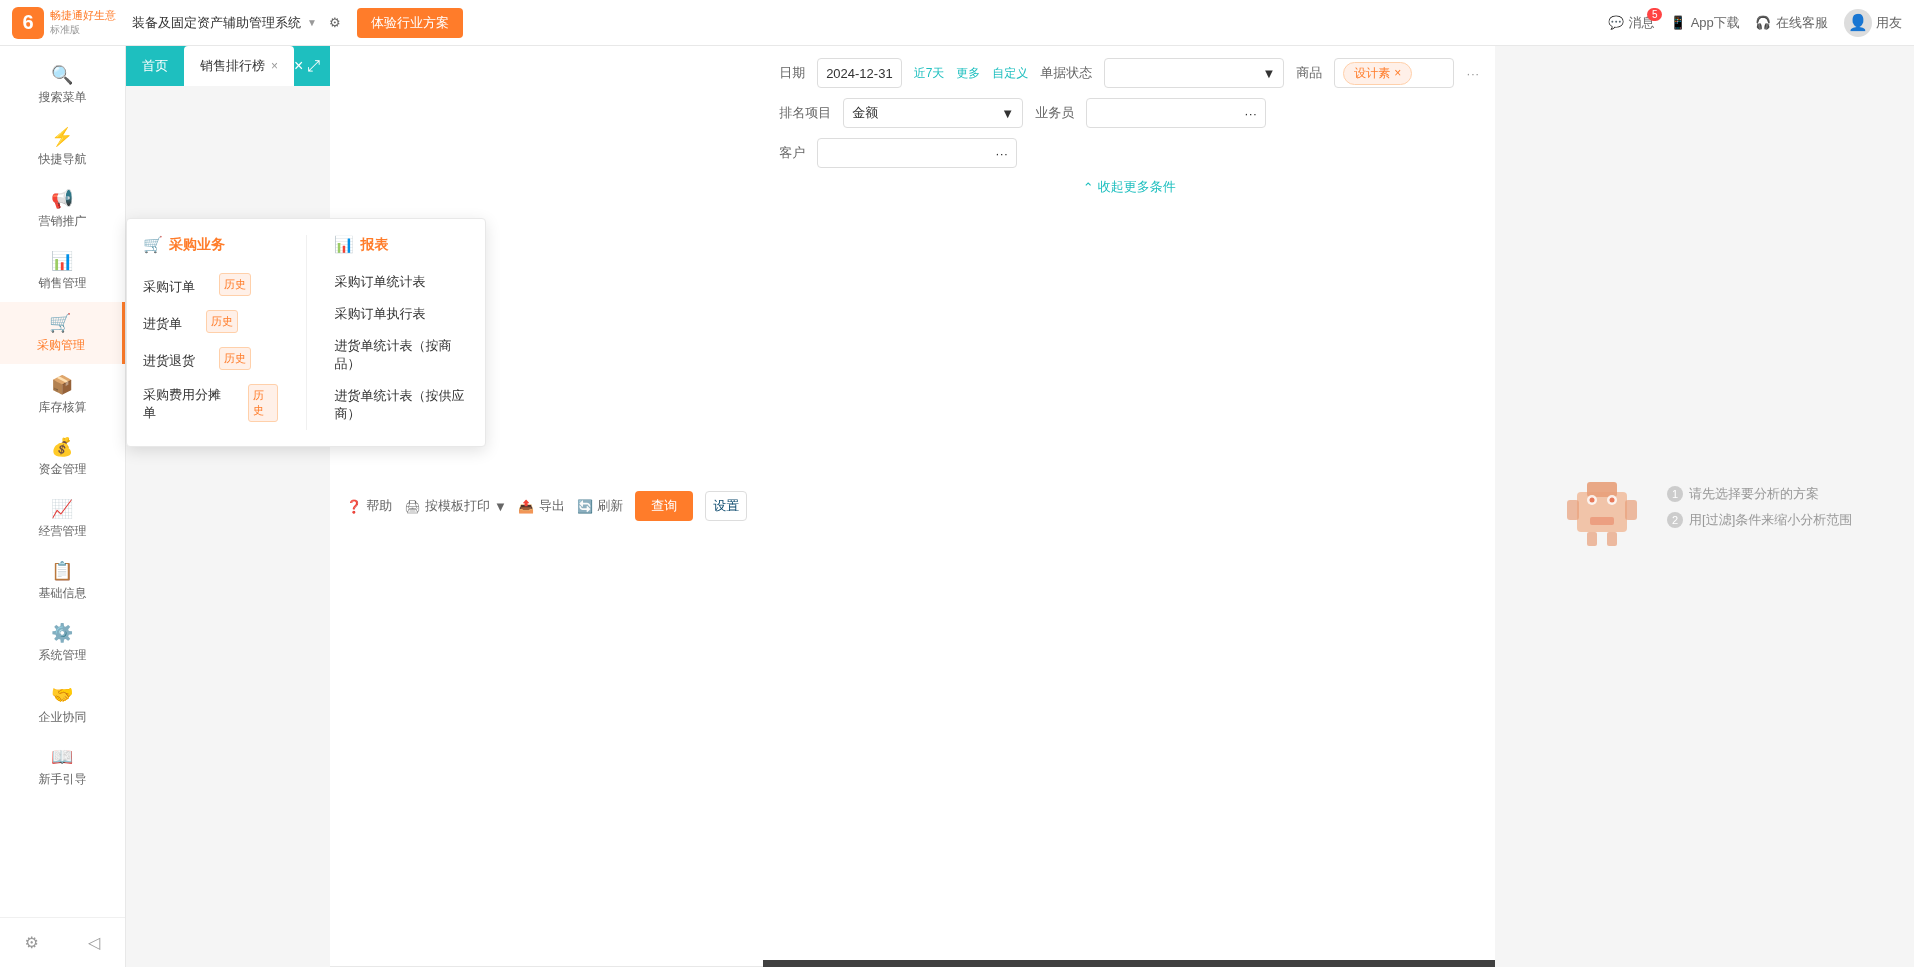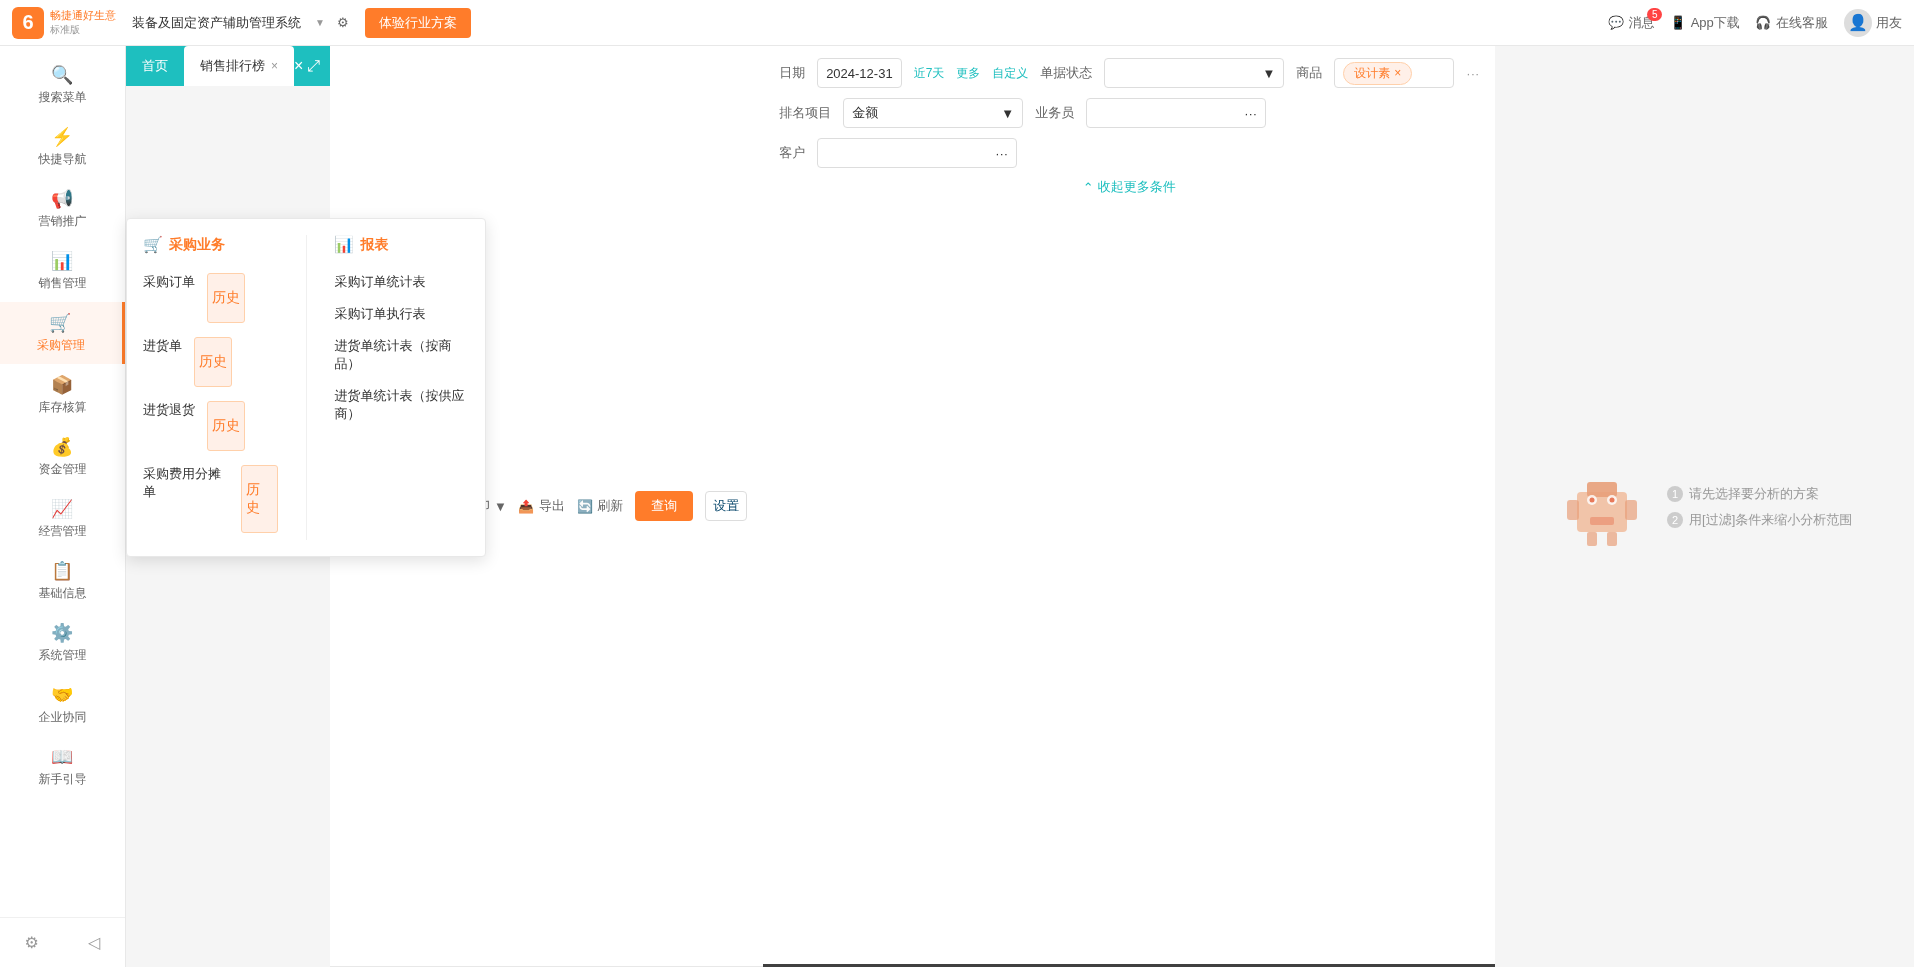--- a/index.html
+++ b/index.html
@@ -10,21 +10,21 @@
     .top-bar { height: 46px; background: #fff; display: flex; align-items: center; padding: 0 12px; border-bottom: 1px solid #e8e8e8; z-index: 100; }
     .main-area { display: flex; flex: 1; overflow: hidden; }
     .sidebar { width: 126px; background: #fff; border-right: 1px solid #e8e8e8; display: flex; flex-direction: column; }
     .content-area { flex: 1; display: flex; overflow: hidden; }
 
     
     .logo-area { display: flex; align-items: center; gap: 6px; margin-right: 16px; }
     .logo-icon { width: 32px; height: 32px; background: #ff7c2a; border-radius: 6px; display: flex; align-items: center; justify-content: center; color: #fff; font-size: 18px; font-weight: bold; }
     .logo-text { font-size: 11px; color: #ff7c2a; line-height: 1.3; }
     .logo-subtitle { font-size: 10px; color: #999; }
-    .system-title { display: flex; align-items: center; gap: 14px; color: #333; font-size: 13px; }
+    .system-title { display: flex; align-items: center; gap: 6px; color: #333; font-size: 13px; }
     .system-title-arrow { color: #999; font-size: 10px; }
     .settings-icon-btn { width: 28px; height: 28px; display: flex; align-items: center; justify-content: center; color: #666; cursor: pointer; margin-left: 4px; }
     .industry-btn { background: #ff7c2a; color: #fff; border: none; padding: 6px 14px; border-radius: 4px; cursor: pointer; font-size: 13px; margin-left: 8px; }
     .top-right { margin-left: auto; display: flex; align-items: center; gap: 16px; }
     .top-right-item { display: flex; align-items: center; gap: 4px; color: #666; font-size: 13px; cursor: pointer; position: relative; }
     .badge { background: #ff4444; color: #fff; border-radius: 10px; font-size: 10px; padding: 1px 5px; position: absolute; top: -6px; right: -8px; }
     .user-avatar { width: 28px; height: 28px; border-radius: 50%; background: #ddd; display: flex; align-items: center; justify-content: center; color: #999; font-size: 16px; }
 
     
     .tab-bar { height: 40px; background: #1ebfbf; display: flex; align-items: center; padding: 0 0; }
@@ -42,42 +42,42 @@
     .sidebar-bottom { margin-top: auto; padding: 8px 0; border-top: 1px solid #f0f0f0; display: flex; justify-content: space-around; align-items: center; height: 50px; }
     .sidebar-bottom-btn { color: #999; cursor: pointer; font-size: 16px; }
 
     
     .toolbar { display: flex; align-items: center; padding: 8px 16px; gap: 12px; background: #fff; border-bottom: 1px solid #e8e8e8; }
     .toolbar-btn { display: flex; align-items: center; gap: 4px; color: #666; font-size: 13px; cursor: pointer; }
     .orange-btn { background: #ff7c2a; color: #fff; border: none; padding: 6px 16px; border-radius: 4px; cursor: pointer; font-size: 13px; }
     .ghost-btn { background: #fff; color: #0c4a6e; border: 1px solid #ddd; padding: 5px 7px; border-radius: 4px; cursor: pointer; font-size: 13px; }
 
     
-    .filter-area { background: #fff; padding: 12px 16px; border-bottom: 3px solid #404040; }
+    .filter-area { background: #fff; padding: 12px 16px; border-bottom: 7px solid #404040; }
     .filter-row { display: flex; align-items: center; gap: 12px; margin-bottom: 10px; flex-wrap: wrap; }
     .filter-label { color: #666; font-size: 13px; white-space: nowrap; }
     .filter-select { border: 1px solid #ddd; border-radius: 4px; padding: 4px 8px; font-size: 13px; color: #333; height: 30px; min-width: 160px; display: flex; align-items: center; justify-content: space-between; cursor: pointer; }
     .filter-tag { background: #fff0e8; color: #ff7c2a; border: 1px solid #ffd0aa; border-radius: 12px; padding: 2px 10px; font-size: 12px; display: flex; align-items: center; gap: 4px; }
     .filter-tag-close { cursor: pointer; color: #ff7c2a; }
     .filter-dots { color: #999; cursor: pointer; }
     .date-range { display: flex; align-items: center; gap: 4px; border: 1px solid #ddd; border-radius: 4px; padding: 12px 8px; height: 30px; font-size: 13px; color: #333; }
     .date-link { color: #1ebfbf; cursor: pointer; font-size: 12px; }
     .collapse-btn { color: #1ebfbf; cursor: pointer; font-size: 13px; display: flex; align-items: center; gap: 4px; }
 
     
     .main-content { flex: 1; display: flex; flex-direction: column; align-items: center; justify-content: center; background: #f5f5f5; }
     .empty-state { display: flex; flex-direction: column; align-items: flex-start; gap: 8px; }
     .empty-text { color: #999; font-size: 13px; display: flex; align-items: center; gap: 6px; }
     .empty-container { display: flex; gap: 20px; align-items: center; }
     .dropdown-menu { position: absolute; top: 218px; left: 126px; background: #fff; border: 1px solid #e8e8e8; border-radius: 4px; box-shadow: 0 4px 16px rgba(0,0,0,0.12); z-index: 300; width: 360px; padding: 16px; display: flex; gap: 24px; }
     .dropdown-col { flex: 1; }
     .dropdown-col-title { color: #ff7c2a; font-size: 14px; font-weight: bold; margin-bottom: 12px; display: flex; align-items: center; gap: 6px; }
     .dropdown-col-icon { font-size: 16px; }
-    .dropdown-item { display: flex; align-items: flex-start; gap: 12px; padding: 7px 0; cursor: pointer; color: #333; font-size: 13px; }
-    .history-badge { background: #fff0e8; color: #ff7c2a; border: 1px solid #ffd0aa; border-radius: 3px; padding: 15px 4px; font-size: 14px; }
+    .dropdown-item { display: flex; align-items: flex-end; gap: 24px; padding: 7px 0; cursor: pointer; color: #333; font-size: 13px; }
+    .history-badge { background: #fff0e8; color: #ff7c2a; border: 1px solid #ffd0aa; border-radius: 3px; padding: 3px 4px; font-size: 11px; }
     .dropdown-divider { width: 1px; background: #f0f0f0; margin: 0 4px; }
   </style>
 </head>
 <body>
 
 <div class="app-container">
 
   <div class="top-bar">
     <div class="logo-area">
       <div class="logo-icon">

